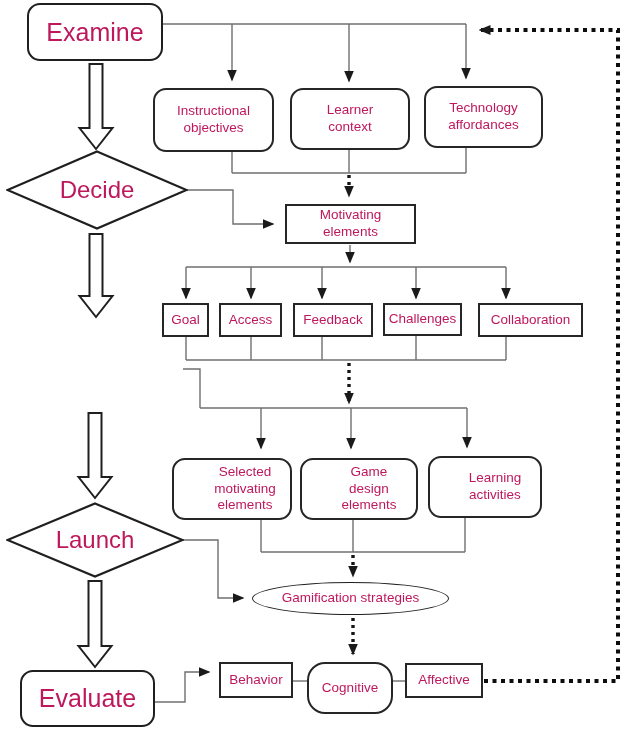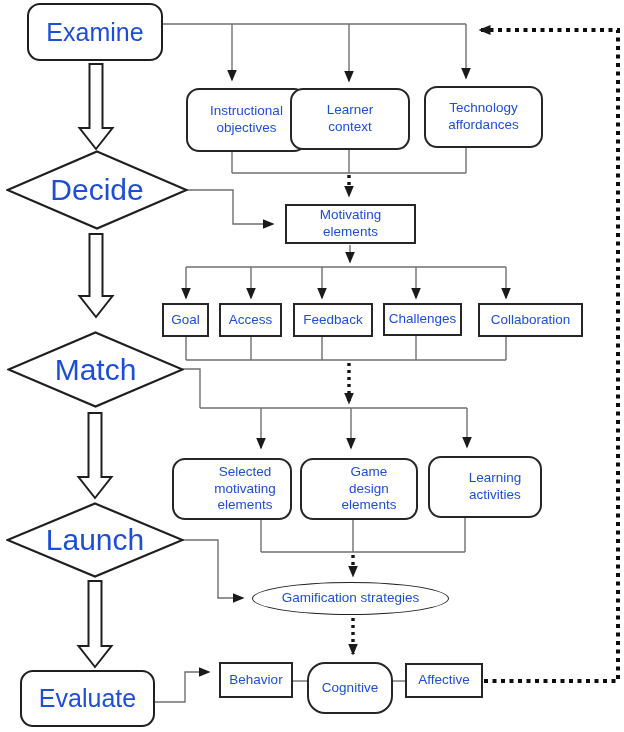--- a/index.html
+++ b/index.html
@@ -1,51 +1,51 @@
 <!DOCTYPE html>
 <html><head>
 <meta charset="utf-8">
 <style>
   html,body{margin:0;padding:0;background:#fff;}
   #canvas{
     position:relative;
     width:624px;height:732px;
     background:#fff;
     font-family:"Liberation Sans","DejaVu Sans",sans-serif;
-    color:#1d4ed8;
+    color:#be185d;
     overflow:hidden;
   }
   #connectors{position:absolute;left:0;top:0;z-index:0;}
   .node{position:absolute;z-index:1;display:flex;align-items:center;justify-content:center;text-align:center;box-sizing:border-box;background:#fff;}
   .rect{border:2px solid #262626;}
   .round{border:2px solid #262626;border-radius:13px;}
   .bigbox{border:2.5px solid #1f1f1f;border-radius:13px;}
   .ellipse{border:1.8px solid #1f1f1f;border-radius:50%;}
   .diamond{background:transparent;}
   .dshape{position:absolute;left:0;top:0;width:100%;height:100%;}
   .dshape polygon{fill:#ffffff;stroke:#1f1f1f;stroke-width:2.2;}
   .diamond .lbl{position:relative;z-index:1;}
   .lbl{display:block;}
-  .big{font-size:30px;line-height:1;}
+  .big{font-size:24px;line-height:1;}
   .huge{font-size:25px;line-height:1;}
   .sm{font-size:13.5px;line-height:1.24;}
   .pad10{padding:0 10px;}
   .pad14{padding:0 14px;margin-left:20px;}
   .pad16{padding:0 16px;}
   .pad18{padding:0 18px;}
   .pad24{padding:0 24px;}
   .pad26{padding:0 28px;}
 
   
   #n-examine{left:27px;top:3px;width:136px;height:58px;}
   #n-decide{left:6px;top:150px;width:182px;height:80px;}
   #n-match{left:7px;top:331px;width:177px;height:77px;}
   #n-launch{left:6px;top:502px;width:178px;height:76px;}
   #n-evaluate{left:20px;top:670px;width:135px;height:57px;}
-  #n-instructional{left:153px;top:88px;width:121px;height:64px;margin-left:33px;}
+  #n-instructional{left:153px;top:88px;width:121px;height:64px;}
   #n-learner{left:290px;top:88px;width:120px;height:62px;}
   #n-technology{left:424px;top:86px;width:119px;height:62px;}
   #n-motivating{left:285px;top:204px;width:131px;height:40px;}
   #n-goal{left:162px;top:303px;width:47px;height:34px;}
   #n-access{left:219px;top:303px;width:63px;height:34px;}
   #n-feedback{left:293px;top:303px;width:80px;height:34px;}
   #n-challenges{left:383px;top:303px;width:79px;height:33px;}
   #n-collaboration{left:478px;top:303px;width:105px;height:34px;}
   #n-selected{left:172px;top:458px;width:120px;height:62px;padding-left:26px;}
   #n-gamedesign{left:300px;top:458px;width:118px;height:62px;}
@@ -128,26 +128,20 @@
     <span class="lbl huge">Examine</span>
   </div>
 
   <div class="node diamond" id="n-decide">
     <svg class="dshape" viewBox="0 0 182 80" preserveAspectRatio="none">
       <polygon points="91,1.5 180.5,40 91,78.5 1.5,40"></polygon>
     </svg>
     <span class="lbl big">Decide</span>
   </div>
 
-  <div class="node diamond" id="n-match">
-    <svg class="dshape" viewBox="0 0 177 77" preserveAspectRatio="none">
-      <polygon points="88.5,1.5 175.5,38.5 88.5,75.5 1.5,38.5"></polygon>
-    </svg>
-    <span class="lbl big">Match</span>
-  </div>
 
   <div class="node diamond" id="n-launch">
     <svg class="dshape" viewBox="0 0 178 76" preserveAspectRatio="none">
       <polygon points="89,1.5 176.5,38 89,74.5 1.5,38"></polygon>
     </svg>
     <span class="lbl big">Launch</span>
   </div>
 
   <div class="node bigbox" id="n-evaluate">
     <span class="lbl huge">Evaluate</span>

